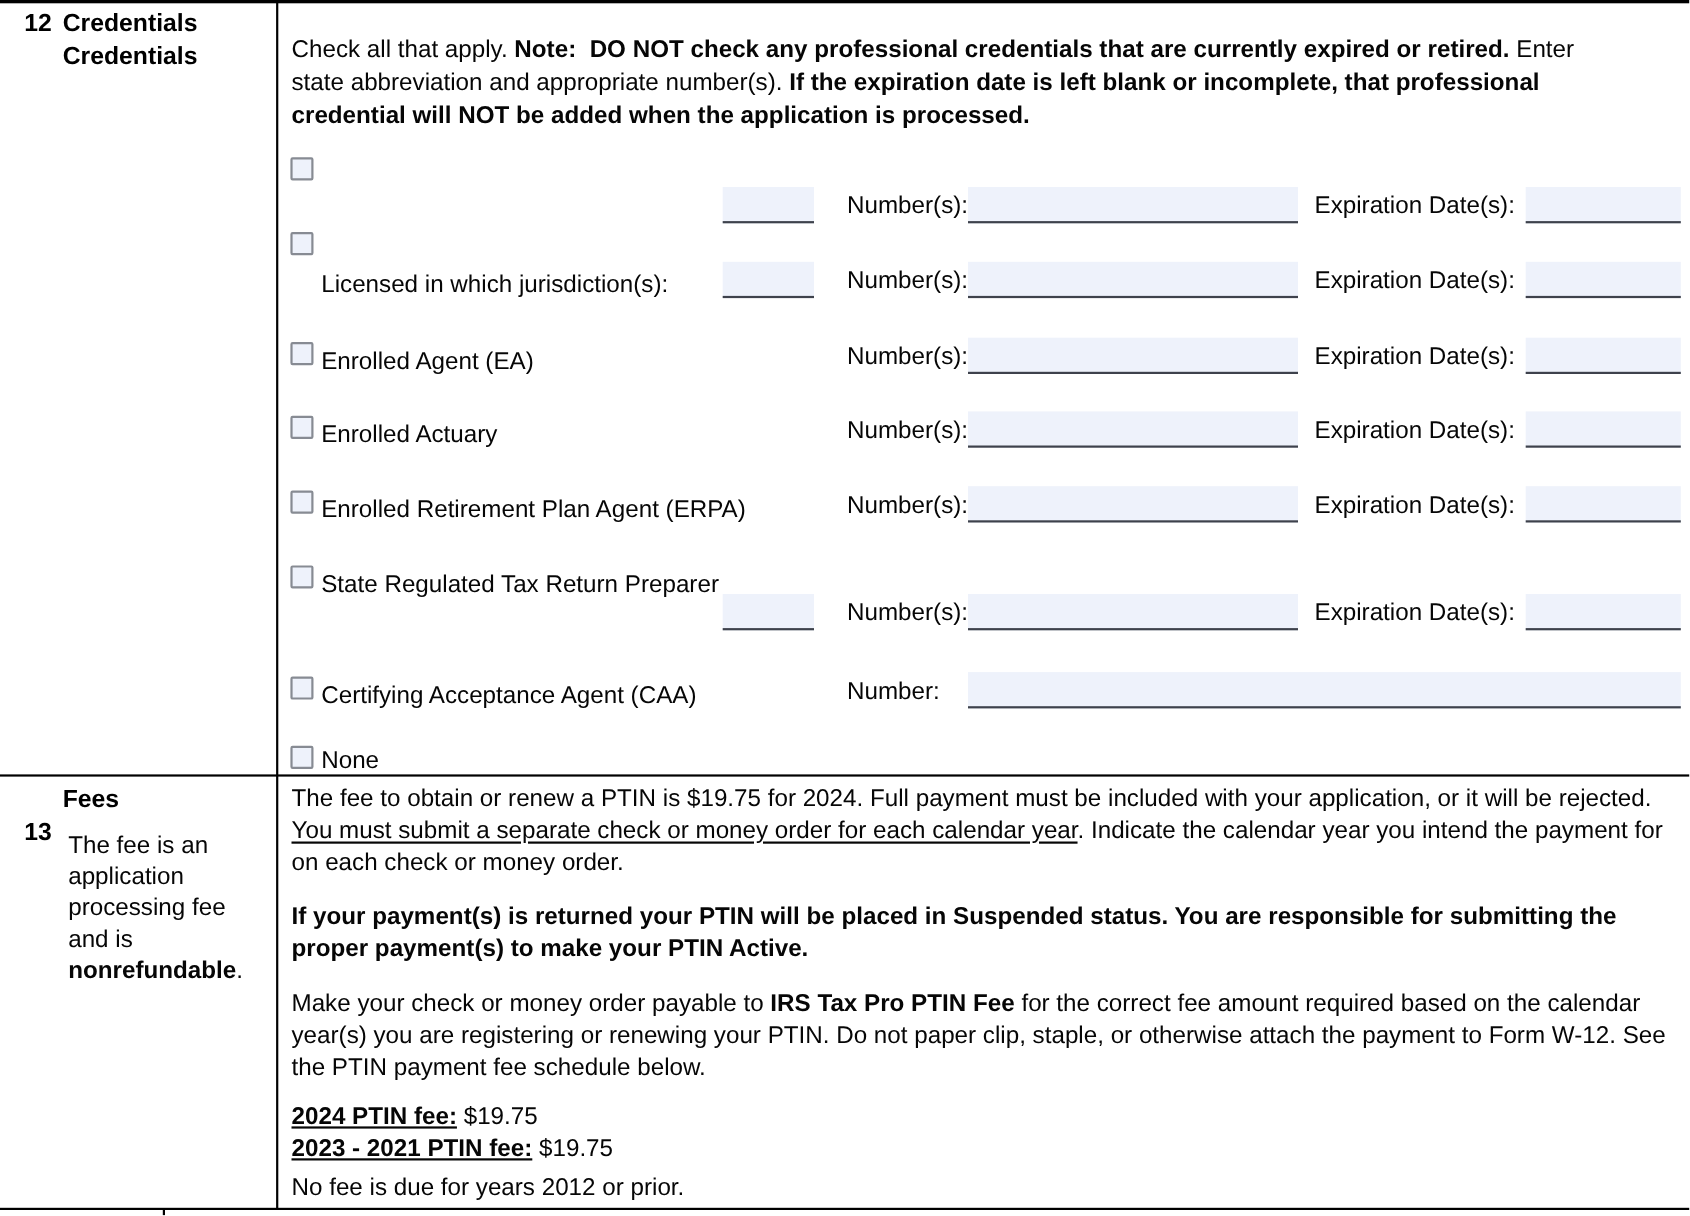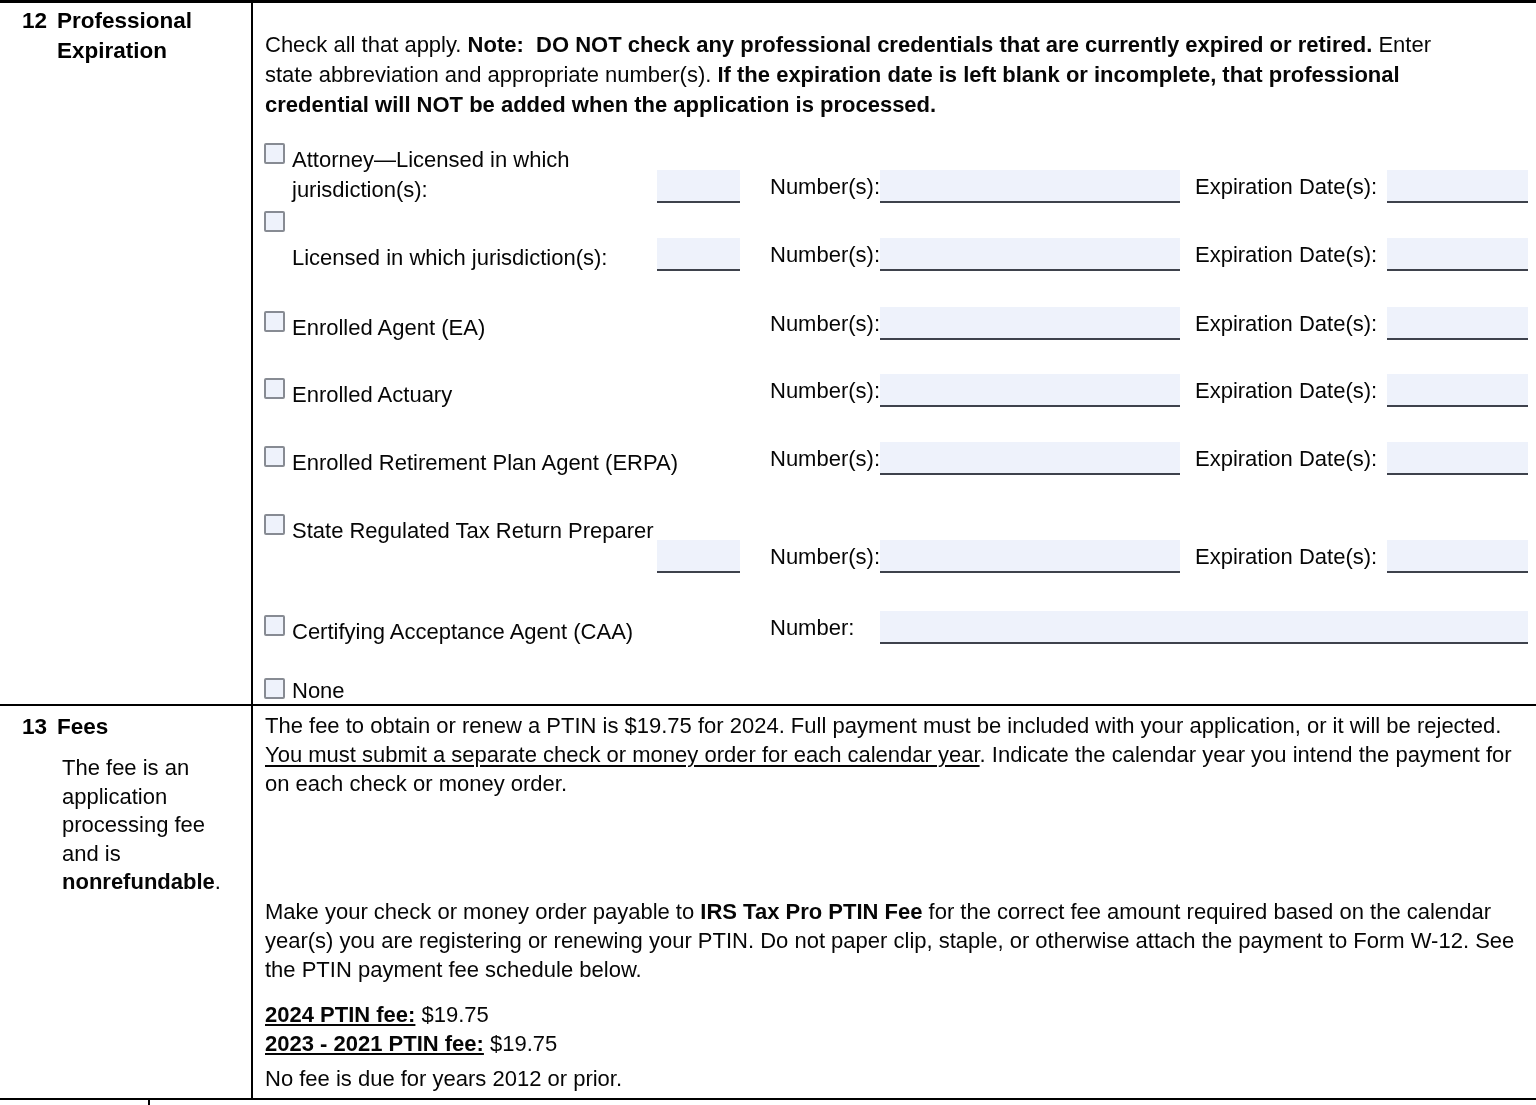--- a/index.html
+++ b/index.html
@@ -40,26 +40,25 @@
 
 <div class="page">
 
   <div class="hline" style="top:0;height:3px;"></div>
   <div class="vline" style="left:251px;top:0;width:2px;height:1100px;"></div>
   <div class="hline" style="top:704px;height:2px;"></div>
   <div class="hline" style="top:1098px;height:2px;"></div>
   <div class="vline" style="left:148px;top:1100px;width:2px;height:5px;"></div>
 
   <div class="sec-num" style="left:22px;top:6px;">12</div>
-  <div class="sec-title" style="left:57px;top:6px;width:178px;">Professional Expiration</div>
+  <div class="sec-title" style="left:57px;top:6px;width:178px;">Credentials Credentials</div>
 
   <div class="para instructions" style="left:265px;top:6px;width:1215px;"><span>Check all that apply. </span><span class="b">Note:&nbsp; DO NOT check any professional credentials that are currently expired or retired.</span><span> Enter state abbreviation and appropriate number(s). </span><span class="b">If the expiration date is left blank or incomplete, that professional credential will NOT be added when the application is processed.</span></div>
 
   <div class="checkbox" style="left:264px;top:143px;"></div>
-  <div class="lbl two-line" style="left:292px;top:145px;width:360px;"><span>Attorney—Licensed in which</span><br><span>jurisdiction(s):</span></div>
   <input class="field" style="left: 657px; top: 170px; width: 83px;" value="">
   <div class="lbl" style="left:770px;top:172px;">Number(s):</div>
   <input class="field" style="left: 880px; top: 170px; width: 300px;" value="">
   <div class="lbl" style="left:1195px;top:172px;">Expiration Date(s):</div>
   <input class="field" style="left: 1387px; top: 170px; width: 141px;" value="">
 
   <div class="checkbox" style="left:264px;top:211px;"></div>
   <div class="lbl two-line" style="left:292px;top:213px;width:380px;"><br><span>Licensed in which jurisdiction(s):</span></div>
   <input class="field" style="left: 657px; top: 238px; width: 83px;" value="">
   <div class="lbl" style="left:770px;top:240px;">Number(s):</div>
@@ -97,26 +96,27 @@
   <input class="field" style="left: 1387px; top: 540px; width: 141px;" value="">
 
   <div class="checkbox" style="left:264px;top:615px;"></div>
   <div class="lbl" style="left:292px;top:617px;">Certifying Acceptance Agent (CAA)</div>
   <div class="lbl" style="left:770px;top:613px;">Number:</div>
   <input class="field" style="left: 880px; top: 611px; width: 648px;" value="">
 
   <div class="checkbox" style="left:264px;top:678px;"></div>
   <div class="lbl" style="left:292px;top:676px;">None</div>
 
-  <div class="sec-num" style="left:22px;top:712px;text-align:right;">13</div>
+  <div class="sec-num" style="left:22px;top:742px;text-align:right;">13</div>
   <div class="sec-title" style="left:57px;top:712px;">Fees</div>
   <div class="para side-note" style="left:62px;top:754px;width:182px;"><span>The fee is an application processing fee and is </span><span class="b">nonrefundable</span><span>.</span></div>
 
   <div class="para" style="left:265px;top:711px;width:1252px;"><span>The fee to obtain or renew a PTIN is $19.75 for 2024. Full payment must be included with your application, or it will be rejected. </span><span class="u">You must submit a separate check or money order for each calendar year</span><span>. Indicate the calendar year you intend the payment for on each check or money order.</span></div>
 
+  <div class="para b" style="left:265px;top:818px;width:1252px;font-weight:bold;">If your payment(s) is returned your PTIN will be placed in Suspended status. You are responsible for submitting the proper payment(s) to make your PTIN Active.</div>
 
   <div class="para" style="left:265px;top:897px;width:1260px;"><span>Make your check or money order payable to </span><span class="b">IRS Tax Pro PTIN Fee</span><span> for the correct fee amount required based on the calendar year(s) you are registering or renewing your PTIN. Do not paper clip, staple, or otherwise attach the payment to Form W-12. See the PTIN payment fee schedule below.</span></div>
 
   <div class="para fee-line" style="left:265px;top:1000px;"><span class="b">2024 PTIN fee:</span><span> $19.75</span></div>
   <div class="para fee-line" style="left:265px;top:1029px;"><span class="b">2023 - 2021 PTIN fee:</span><span> $19.75</span></div>
 
   <div class="para" style="left:265px;top:1064px;">No fee is due for years 2012 or prior.</div>
 
 </div>
 

